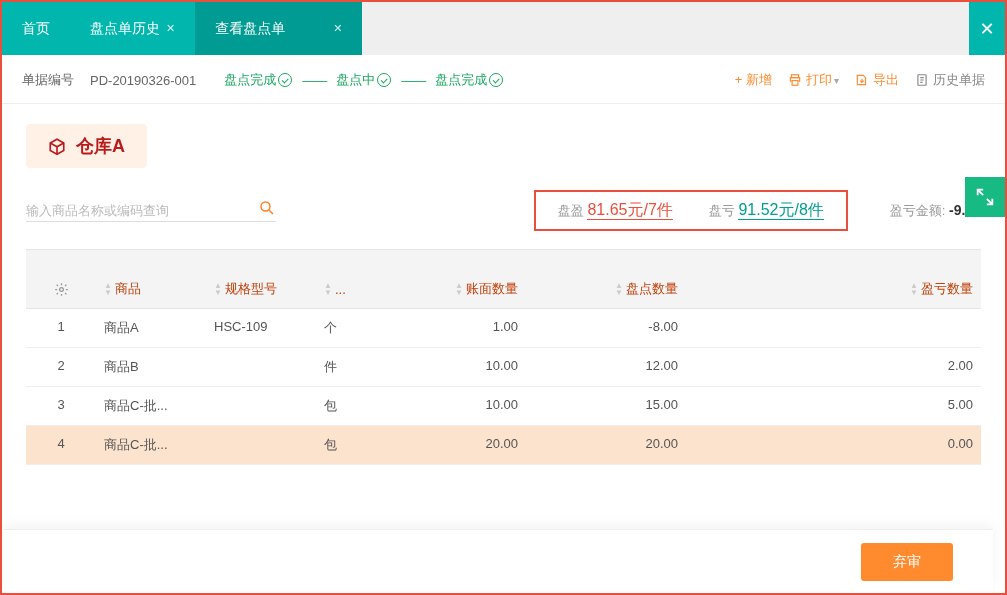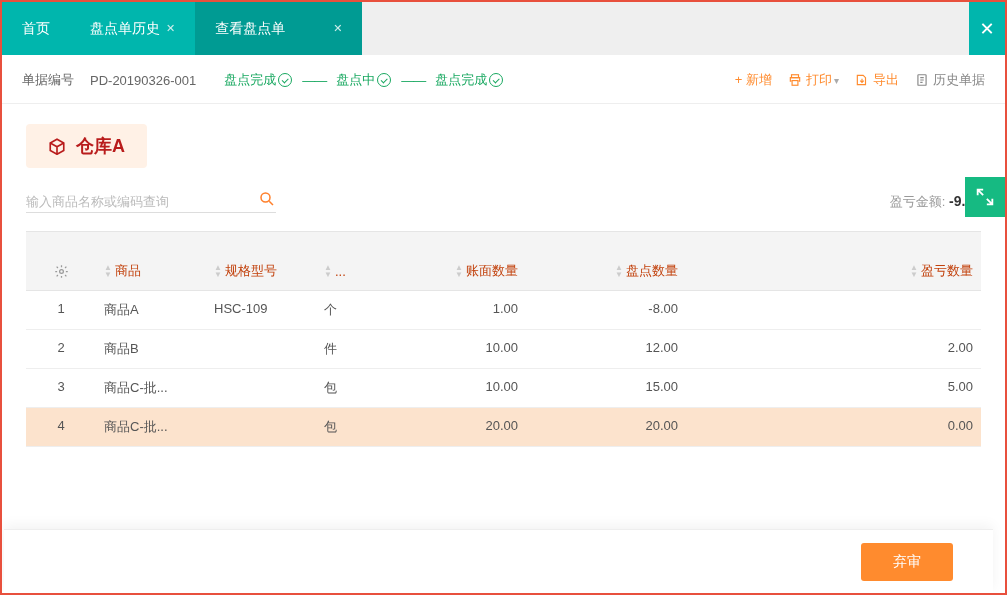--- a/index.html
+++ b/index.html
@@ -294,20 +294,30 @@
         <input class="search-input" placeholder="输入商品名称或编码查询" style="">
         <span class="search-ico">
           <svg width="18" height="18" viewBox="0 0 24 24" fill="none" stroke="currentColor" stroke-width="2">
               <circle cx="10" cy="10" r="6"></circle>
               <path d="M20 20l-5-5"></path>
             </svg>
         </span>
       </div>
 
       <div class="metrics">
+        <div class="metrics-box">
+          <span>
+            <span class="m-label">盘盈</span>
+            <span class="m-val-red">81.65元/7件</span>
+          </span>
+          <span>
+            <span class="m-label">盘亏</span>
+            <span class="m-val-green">91.52元/8件</span>
+          </span>
+        </div>
         <span>
           <span class="m-label">盈亏金额:</span>
           <span class="balance">-9.87</span>
         </span>
       </div>
     </div>
 
     <div class="table">
       <div class="thead">
         <div class="th" style="justify-content:center">

